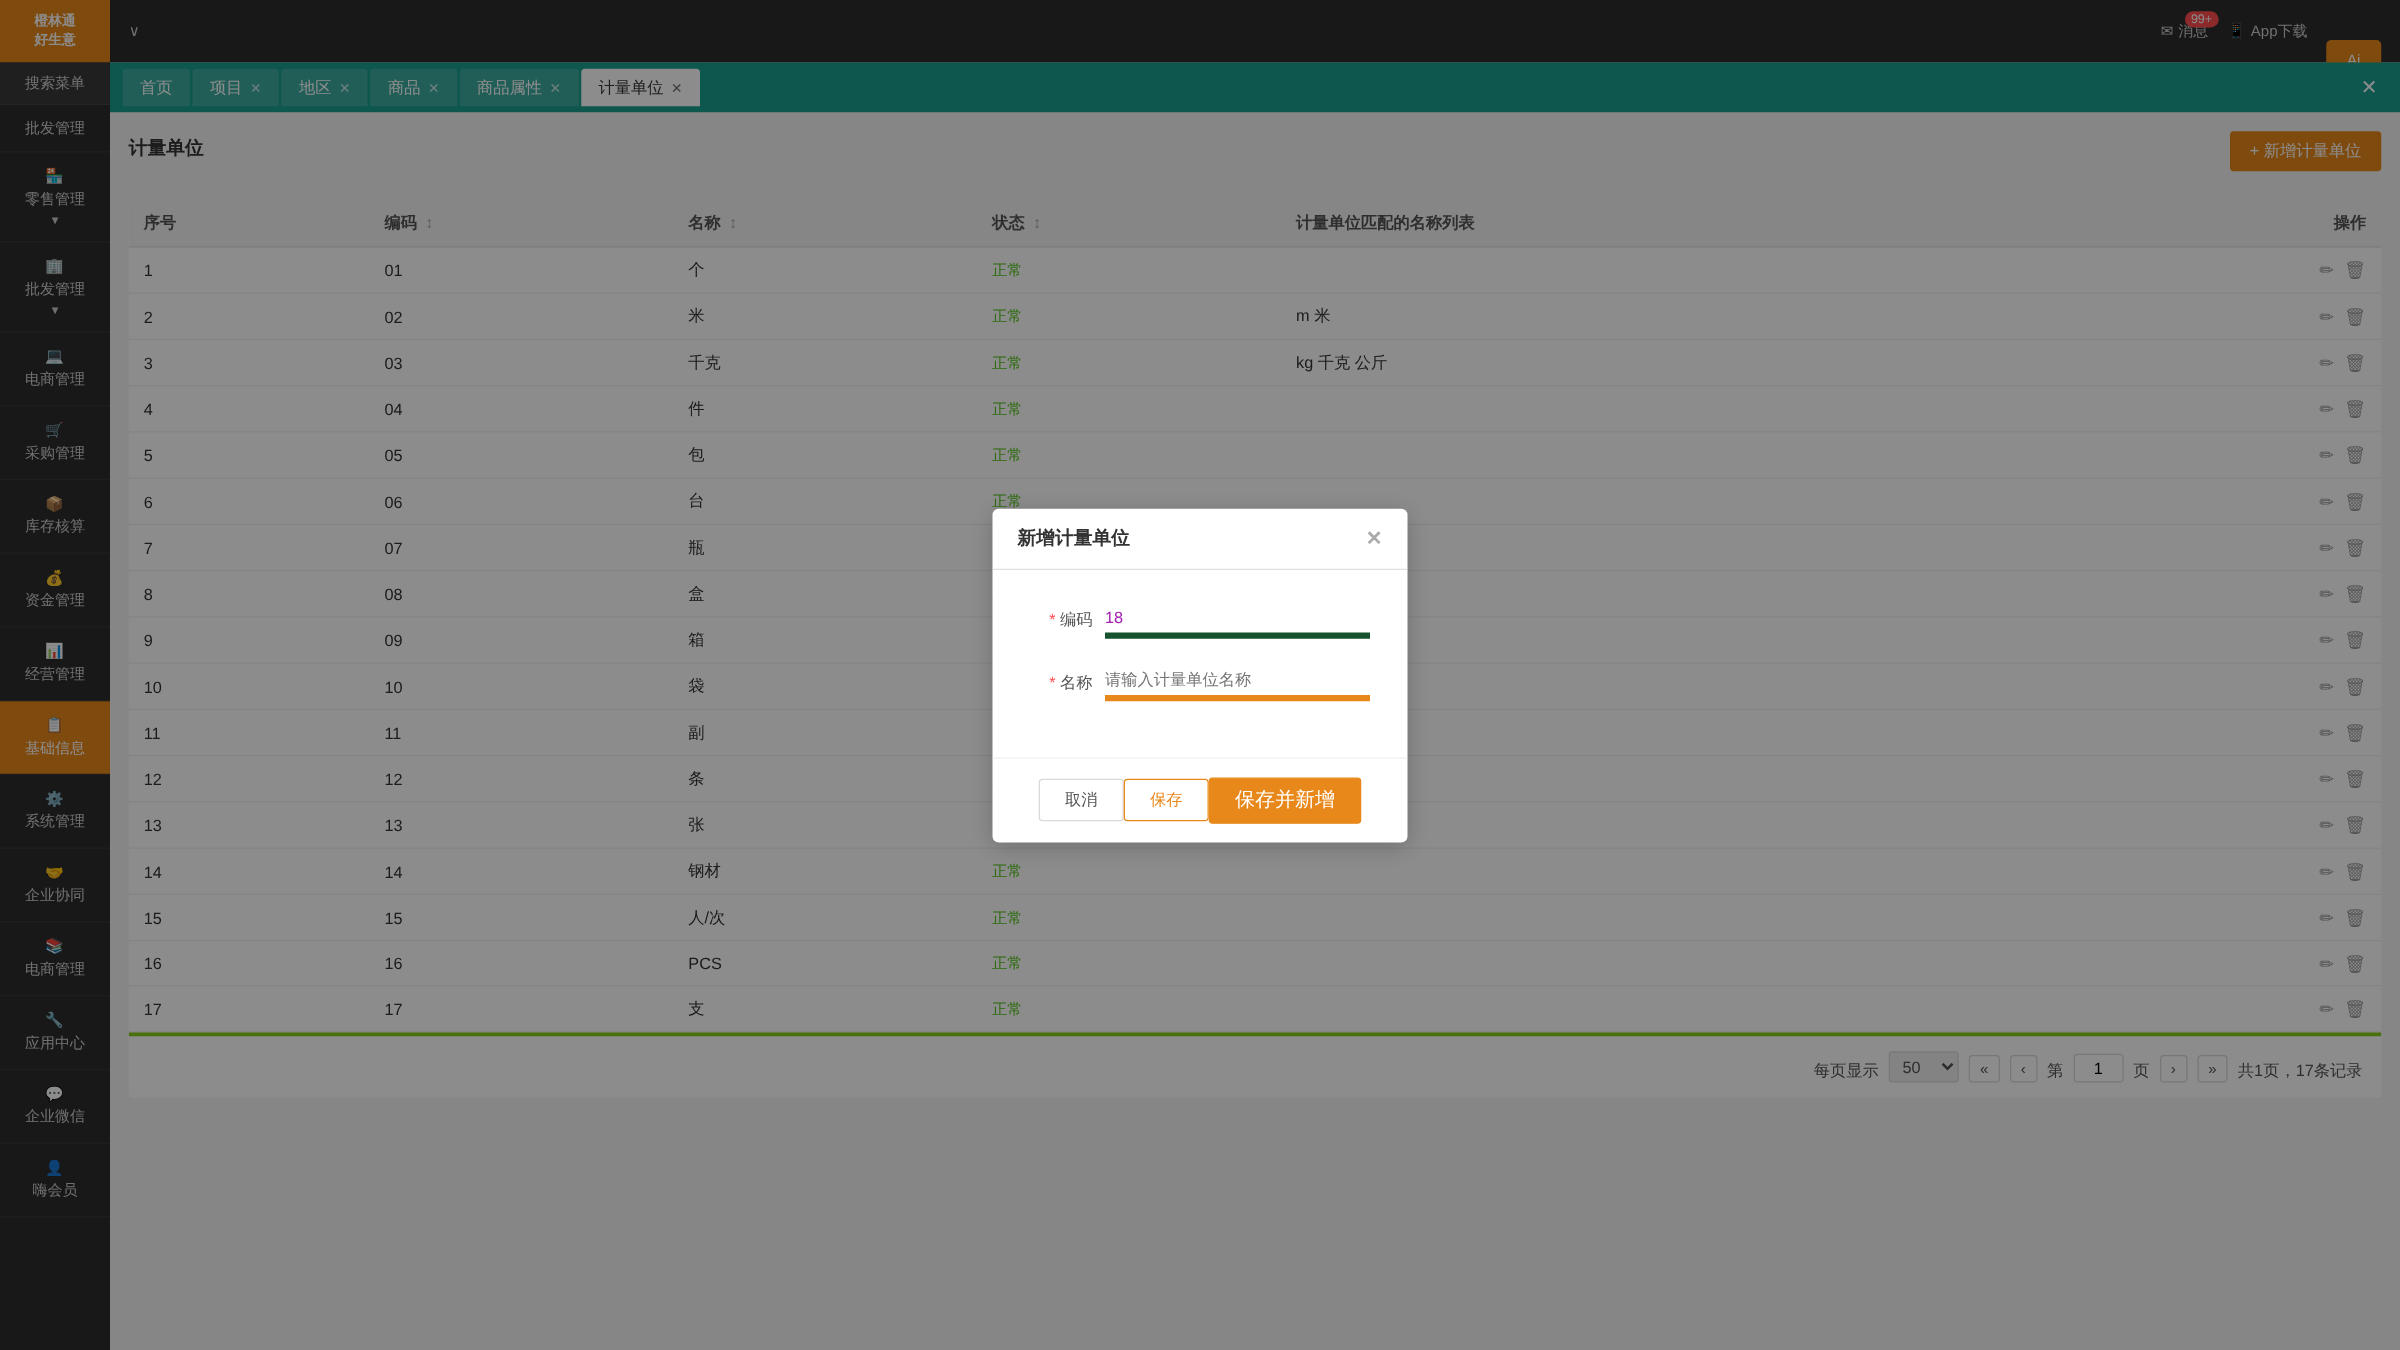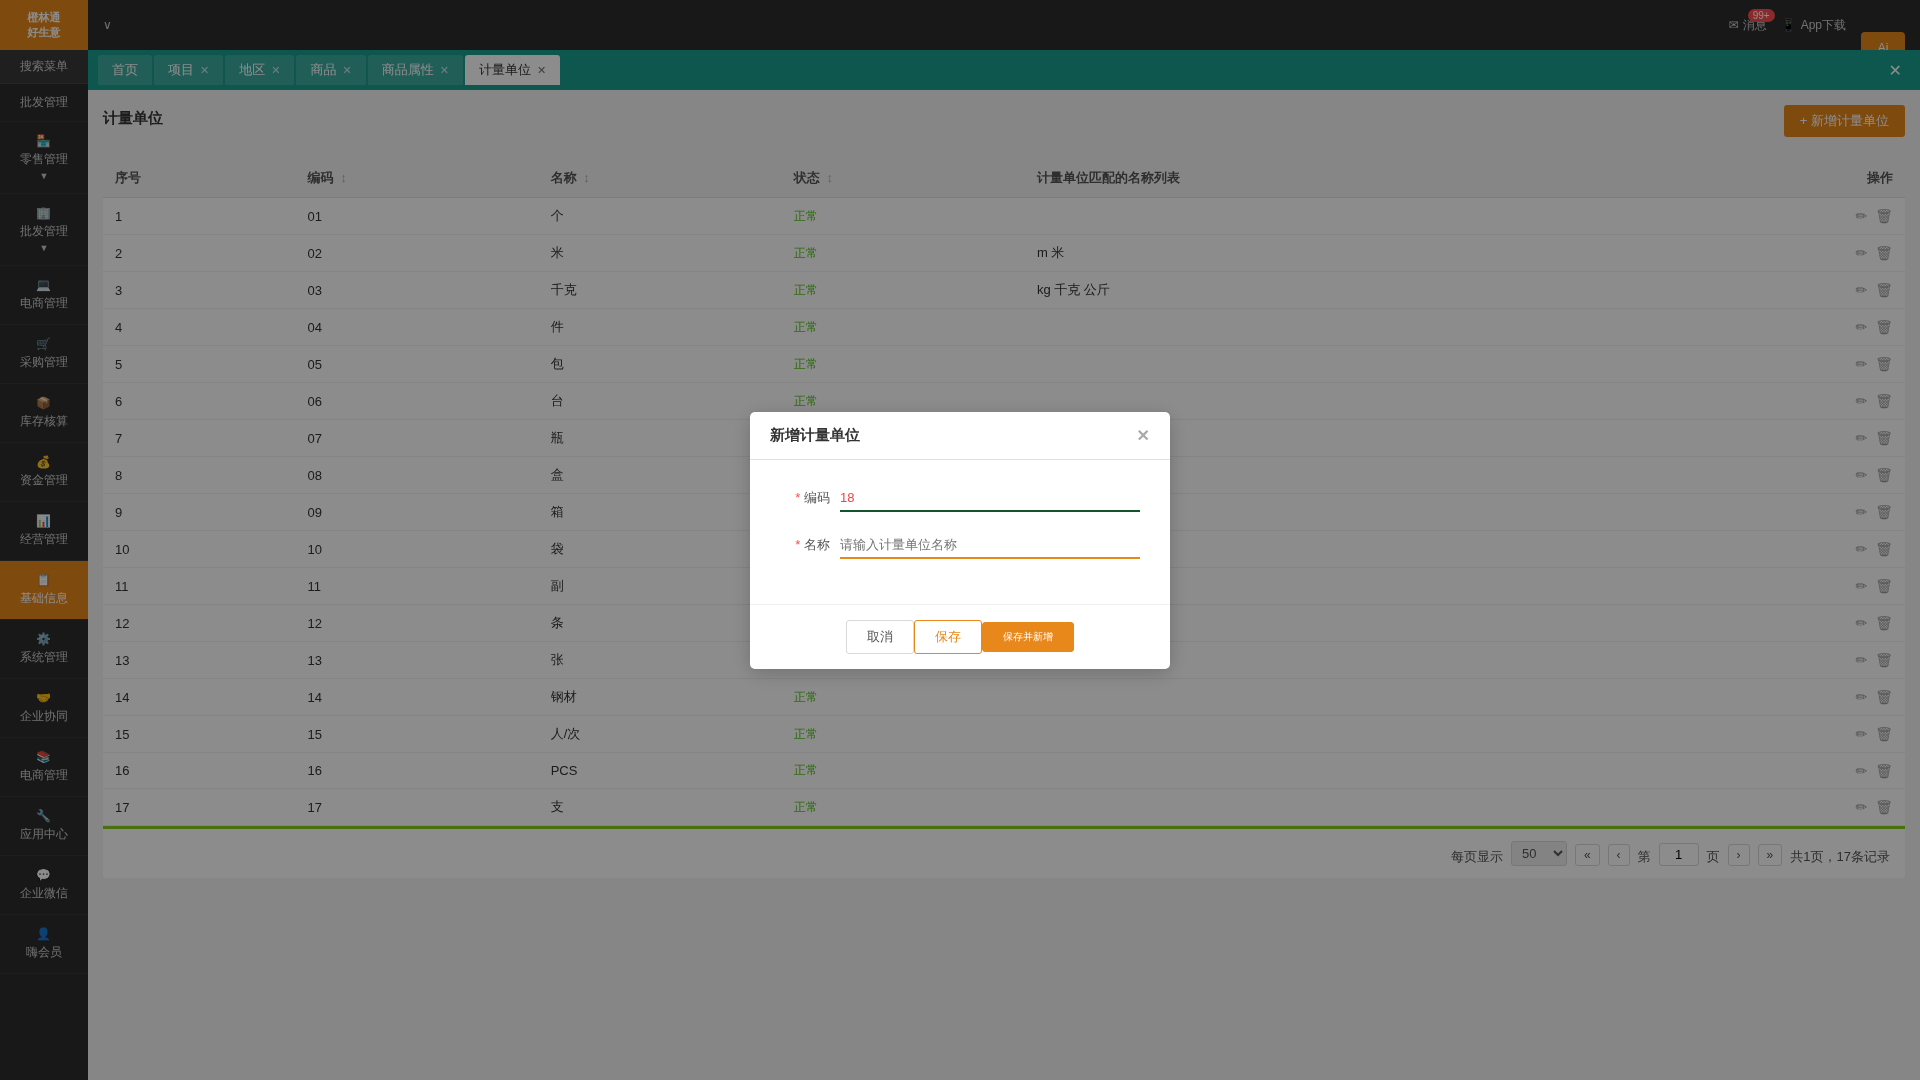--- a/index.html
+++ b/index.html
@@ -285,21 +285,21 @@
       top: 0; left: 0; right: 0; bottom: 0;
       background: rgba(0,0,0,0.45);
       display: flex;
       align-items: center;
       justify-content: center;
       z-index: 1000;
     }
     .modal {
       background: white;
       border-radius: 5px;
-      width: 420px;
+      width: 332px;
       box-shadow: 0 4px 20px rgba(0,0,0,0.2);
       overflow: hidden;
     }
     .modal-header {
       display: flex;
       align-items: center;
       justify-content: space-between;
       padding: 14px 20px;
       border-bottom: 1px solid #e0e0e0;
       font-size: 15px;
@@ -327,25 +327,25 @@
       text-align: right;
       flex-shrink: 0;
     }
     .form-label.required::before {
       content: '* ';
       color: #ff4d4f;
     }
     .form-input {
       flex: 1;
       border: none;
-      border-bottom: 2px solid #14532d;
+      border-bottom: 5px solid #14532d;
       padding: 5px 0;
       font-size: 13px;
       outline: none;
-      color: #ef4444;
+      color: #a21caf;
     }
     .form-input.active-border {
       border-bottom-color: #e8881a;
     }
     .modal-footer {
       display: flex;
       align-items: center;
       justify-content: center;
       padding: 15px 20px;
       border-top: 1px solid #f0f0f0;
@@ -367,21 +367,21 @@
       border-radius: 3px;
       font-size: 13px;
       cursor: pointer;
     }
     .btn-save-new {
       background: #e8881a;
       color: white;
       border: 1px solid #e8881a;
       padding: 7px 20px;
       border-radius: 3px;
-      font-size: 10px;
+      font-size: 16px;
       cursor: pointer;
     }
   </style>
 </head>
 <body>
 
 <div class="sidebar">
   <div class="sidebar-logo">
     <span style="font-size:11px; line-height:1.4; text-align:center;">橙林通<br>好生意</span>
   </div>

